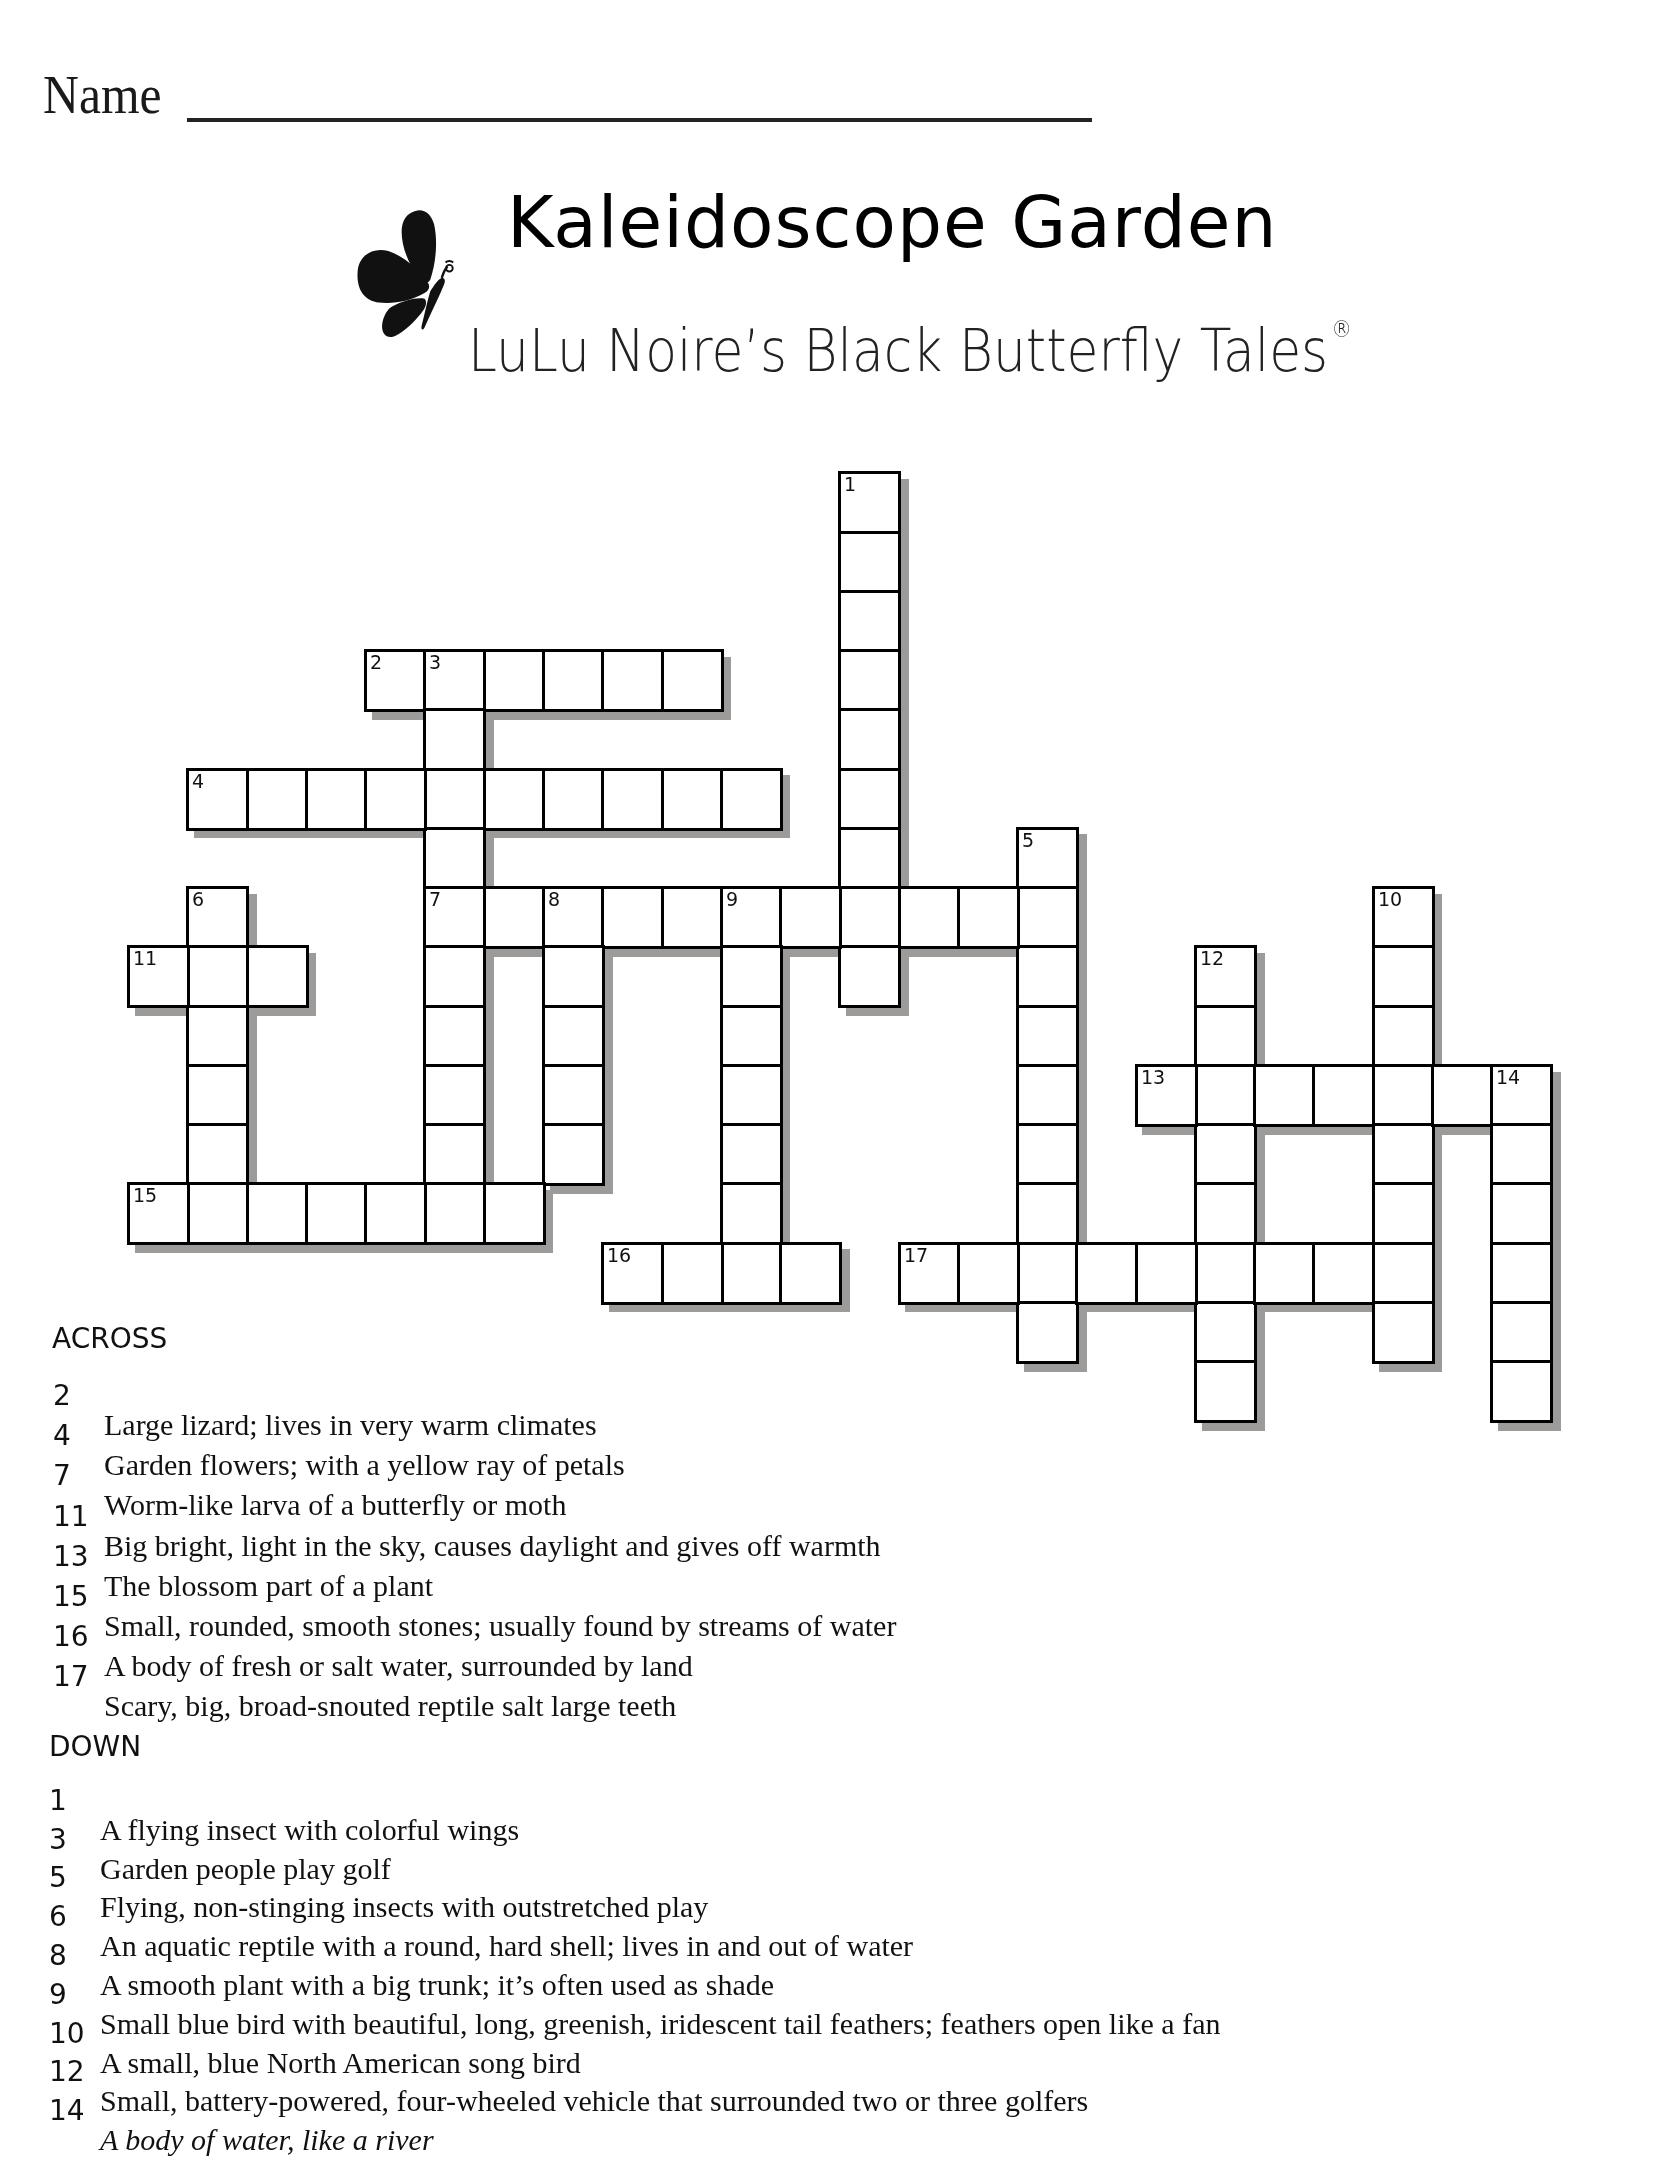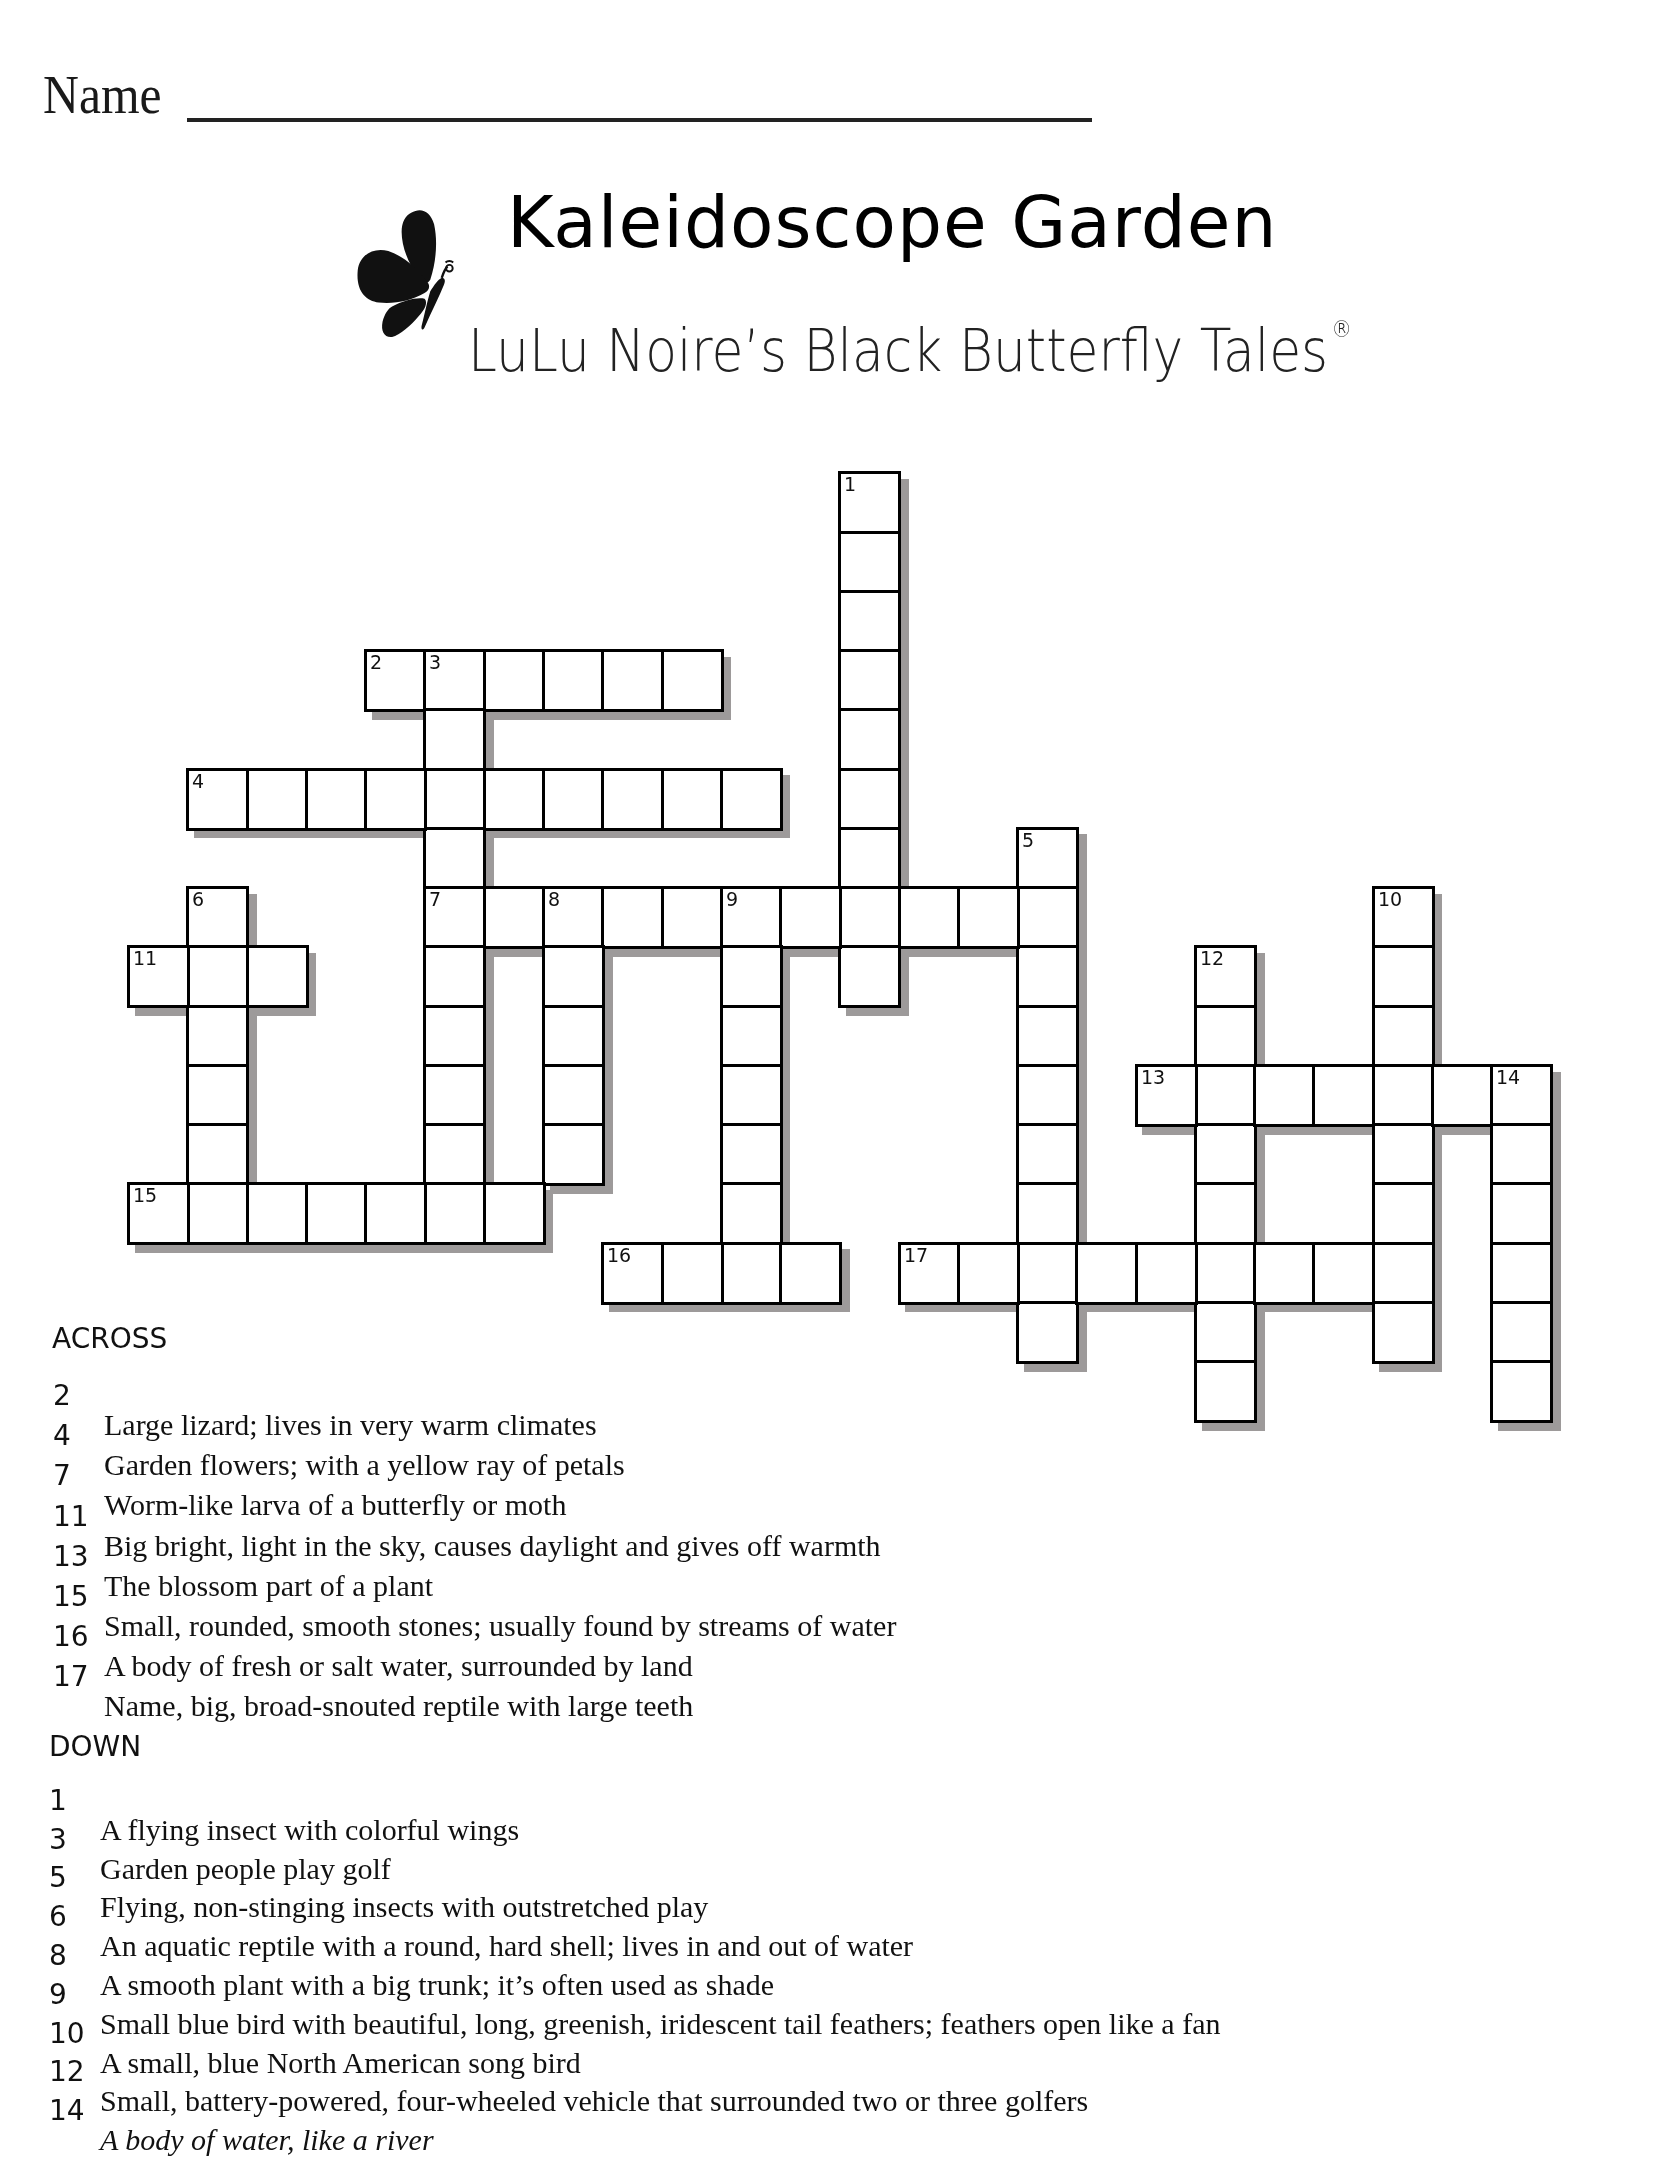--- a/index.html
+++ b/index.html
@@ -337,21 +337,21 @@
 <div class="clues" id="clues">
   <div class="heading" style="left:52px; top:1323px;">ACROSS</div>
   <div id="across-list">
       <div class="clue" style="left: 53px; top: 1378px;"><span class="cn">2</span><span class="ct" style="left: 51px;">Large lizard; lives in very warm climates</span></div>
       <div class="clue" style="left: 53px; top: 1418px;"><span class="cn">4</span><span class="ct" style="left: 51px;">Garden flowers; with a yellow ray of petals</span></div>
       <div class="clue" style="left: 53px; top: 1458px;"><span class="cn">7</span><span class="ct" style="left: 51px;">Worm-like larva of a butterfly or moth</span></div>
       <div class="clue" style="left: 53px; top: 1499px;"><span class="cn">11</span><span class="ct" style="left: 51px;">Big bright, light in the sky, causes daylight and gives off warmth</span></div>
       <div class="clue" style="left: 53px; top: 1539px;"><span class="cn">13</span><span class="ct" style="left: 51px;">The blossom part of a plant</span></div>
       <div class="clue" style="left: 53px; top: 1579px;"><span class="cn">15</span><span class="ct" style="left: 51px;">Small, rounded, smooth stones; usually found by streams of water</span></div>
       <div class="clue" style="left: 53px; top: 1619px;"><span class="cn">16</span><span class="ct" style="left: 51px;">A body of fresh or salt water, surrounded by land</span></div>
-      <div class="clue" style="left: 53px; top: 1659px;"><span class="cn">17</span><span class="ct" style="left: 51px;">Name, big, broad-snouted reptile with large teeth</span></div>
+      <div class="clue" style="left: 53px; top: 1659px;"><span class="cn">17</span><span class="ct" style="left: 51px;">Scary, big, broad-snouted reptile salt large teeth</span></div>
     </div>
   <div class="heading" style="left:49px; top:1731px;">DOWN</div>
   <div id="down-list">
       <div class="clue" style="left: 49px; top: 1783px;"><span class="cn">1</span><span class="ct" style="left: 51px;">A flying insect with colorful wings</span></div>
       <div class="clue" style="left: 49px; top: 1822px;"><span class="cn">3</span><span class="ct" style="left: 51px;">Garden people play golf</span></div>
       <div class="clue" style="left: 49px; top: 1860px;"><span class="cn">5</span><span class="ct" style="left: 51px;">Flying, non-stinging insects with outstretched play</span></div>
       <div class="clue" style="left: 49px; top: 1899px;"><span class="cn">6</span><span class="ct" style="left: 51px;">An aquatic reptile with a round, hard shell; lives in and out of water</span></div>
       <div class="clue" style="left: 49px; top: 1938px;"><span class="cn">8</span><span class="ct" style="left: 51px;">A smooth plant with a big trunk; it’s often used as shade</span></div>
       <div class="clue" style="left: 49px; top: 1977px;"><span class="cn">9</span><span class="ct" style="left: 51px;">Small blue bird with beautiful, long, greenish, iridescent tail feathers; feathers open like a fan</span></div>
       <div class="clue" style="left: 49px; top: 2016px;"><span class="cn">10</span><span class="ct" style="left: 51px;">A small, blue North American song bird</span></div>

